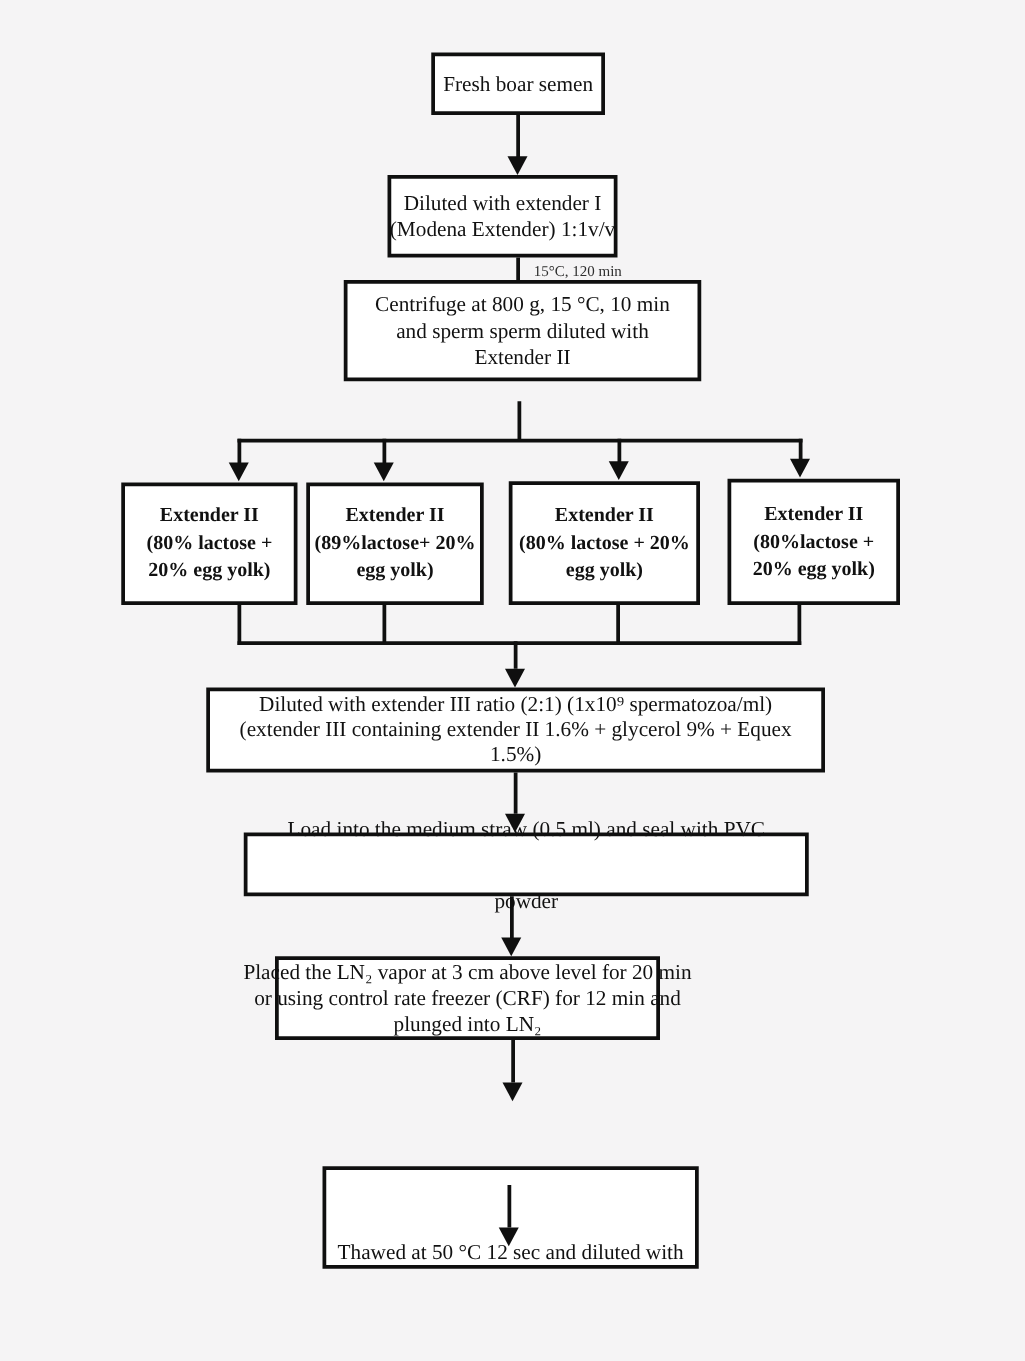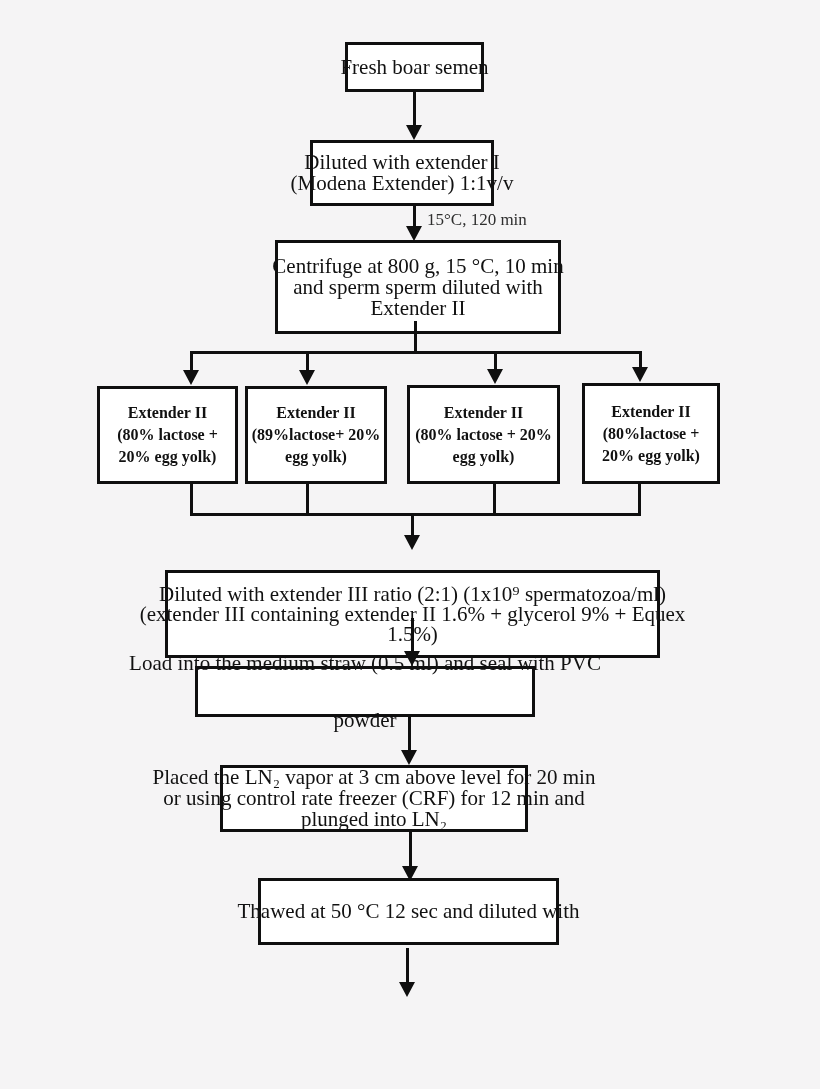--- a/index.html
+++ b/index.html
@@ -15,51 +15,51 @@
   .node{
     position:absolute;
     background:#fff;
     border:3px solid #0f0f0f;
     box-sizing:border-box;
     display:flex;
     flex-direction:column;
     justify-content:center;
     align-items:center;
     text-align:center;
-    font-size:21px;
+    font-size:17px;
     line-height:21px;
   }
   .node .ln{display:block;white-space:nowrap;}
   .node.bold{font-weight:700;font-size:16px;line-height:22px;}
   .vl{position:absolute;width:3px;background:#0f0f0f;}
   .hl{position:absolute;height:3px;background:#0f0f0f;}
   .ah{
     position:absolute;width:0;height:0;
     border-left:8px solid transparent;
     border-right:8px solid transparent;
     border-top:15px solid #0f0f0f;
   }
   .edge-label{
     position:absolute;
-    font-size:17px;
+    font-size:12px;
     color:#2e2e2e;
     white-space:nowrap;
   }
   
   #n-fresh{left:345px;top:42px;width:139px;height:50px;}
   #n-ext1{left:310px;top:140px;width:184px;height:66px;}
-  #n-cent{left:275px;top:240px;width:286px;height:94px;}
+  #n-cent{left:275px;top:224px;width:286px;height:81px;}
   #n-a{left:97px;top:386px;width:141px;height:98px;}
   #n-b{left:245px;top:386px;width:142px;height:98px;}
   #n-c{left:407px;top:385px;width:153px;height:99px;}
   #n-d{left:582px;top:383px;width:138px;height:101px;}
-  #n-ext3{left:165px;top:550px;width:495px;height:88px;line-height:20px;margin-top:20px;}
-  #n-load{left:195px;top:666px;width:340px;height:51px;gap:36px;}
+  #n-ext3{left:165px;top:550px;width:495px;height:68px;line-height:20px;}
+  #n-load{left:195px;top:666px;width:452px;height:51px;gap:36px;}
   #n-ln2{left:220px;top:765px;width:308px;height:67px;}
-  #n-thaw{left:258px;top:878px;width:301px;height:67px;}
+  #n-thaw{left:258px;top:933px;width:301px;height:82px;justify-content:flex-end;}
   #n-post{left:288px;top:997px;width:243px;height:51px;}
 </style>
 </head>
 <body>
 
 <div id="canvas">
 
   <div class="node" id="n-fresh">
     <span class="ln">Fresh boar semen</span>
   </div>

